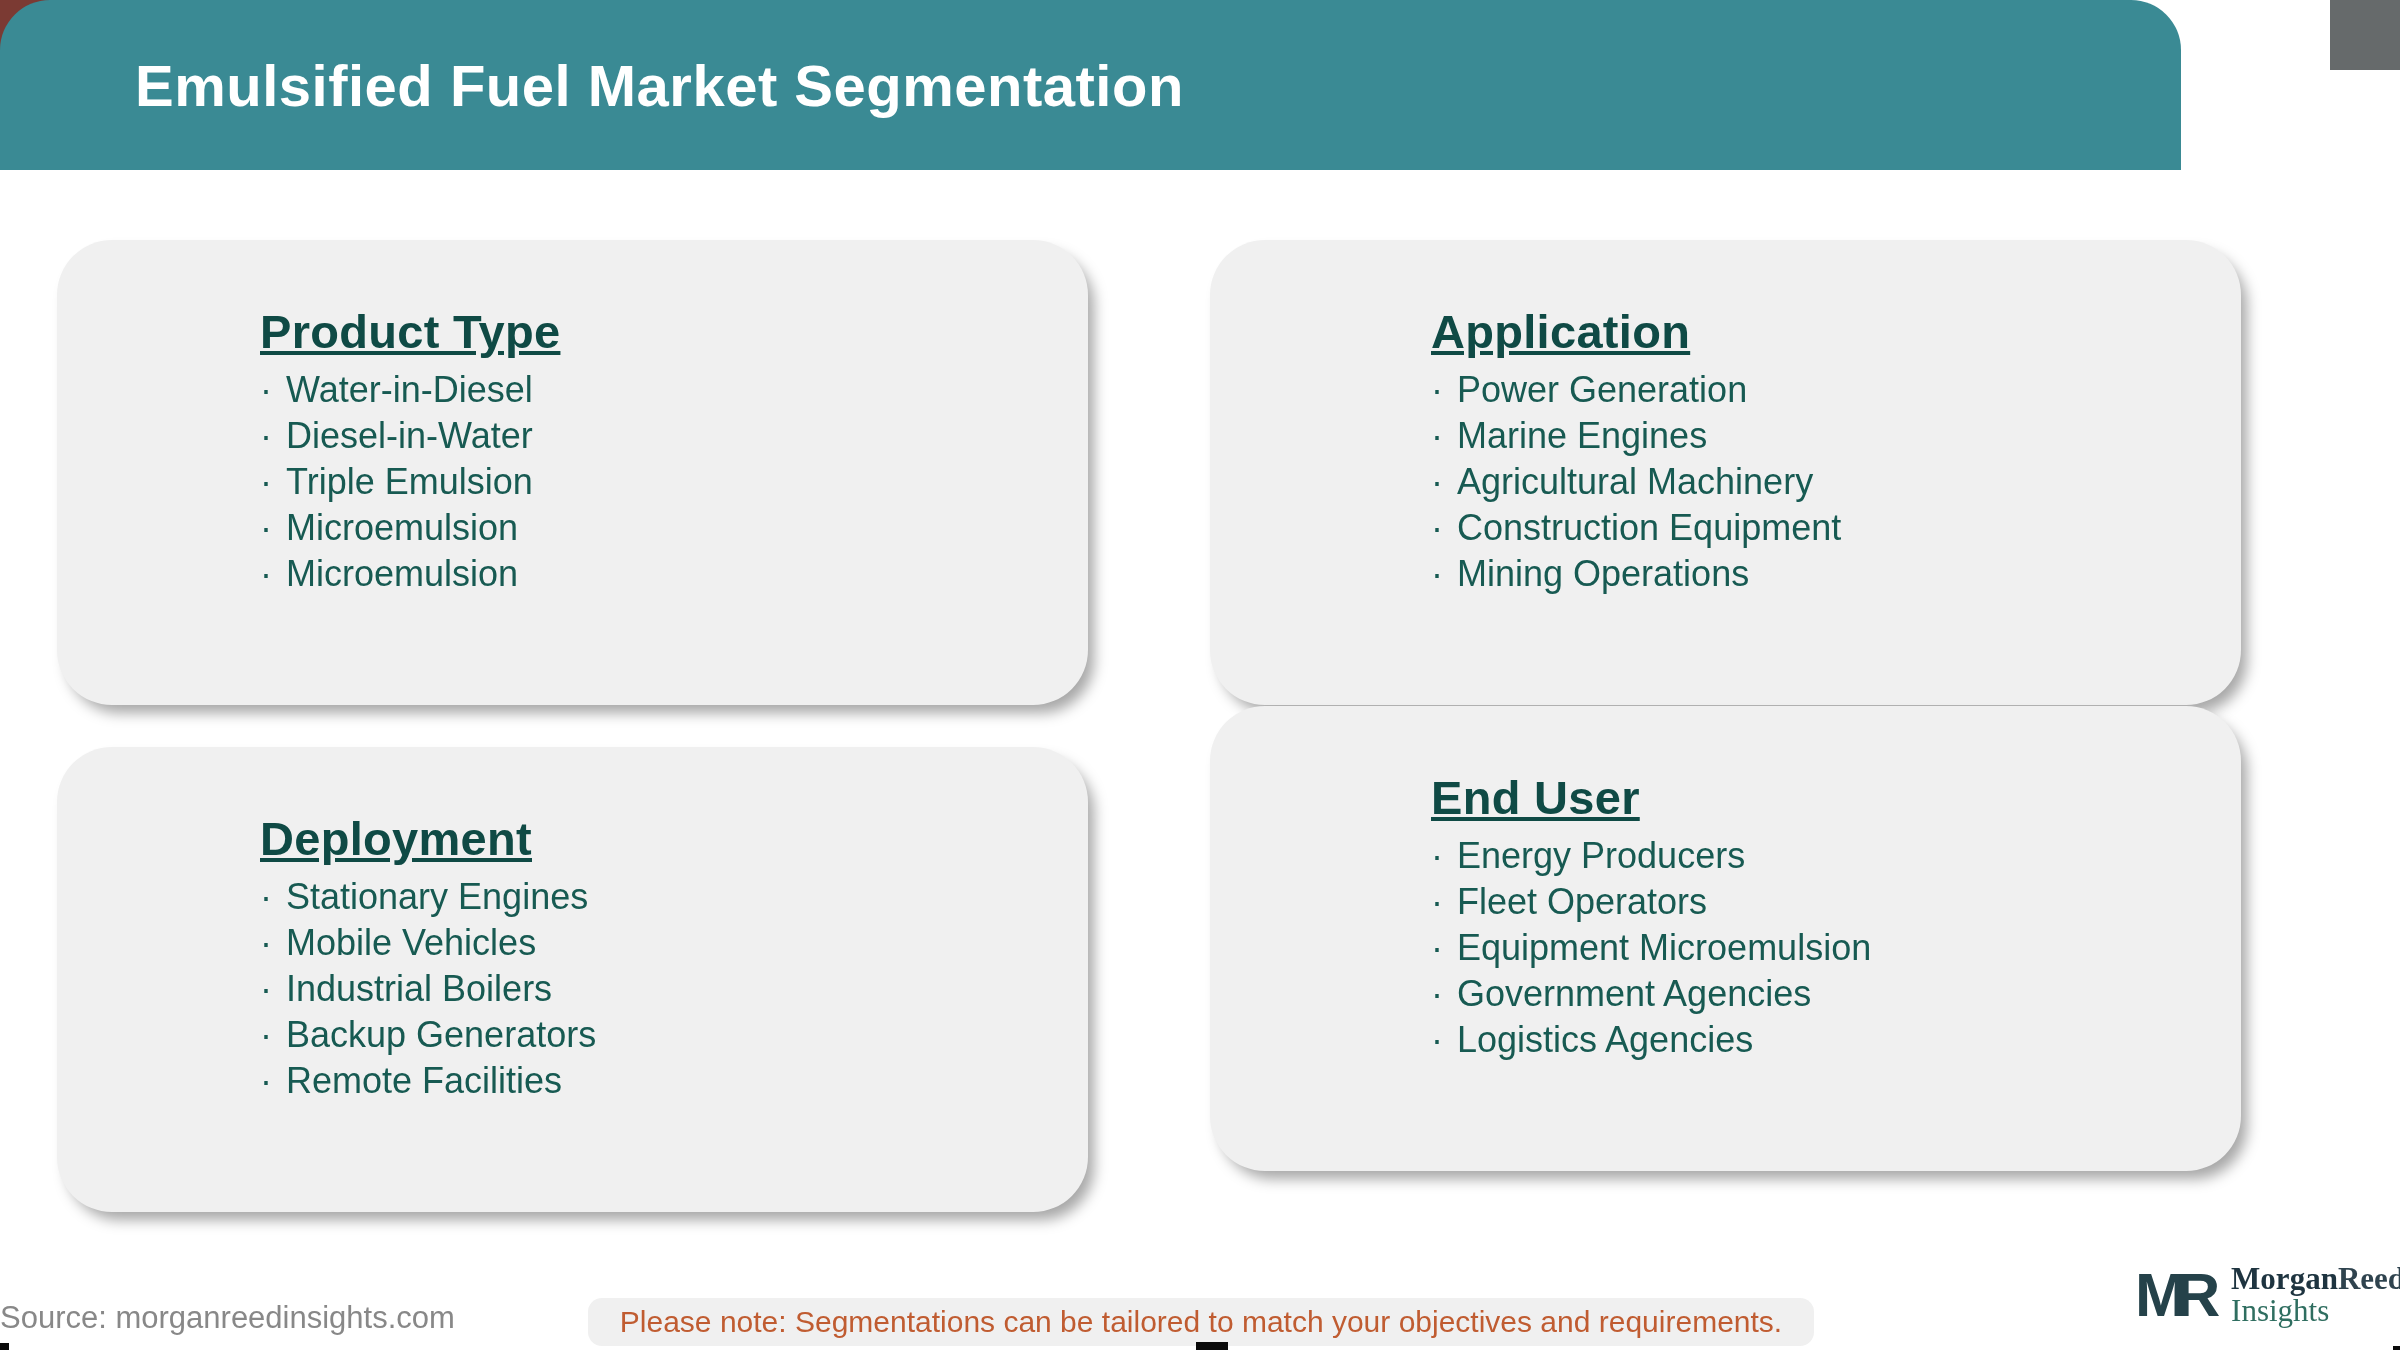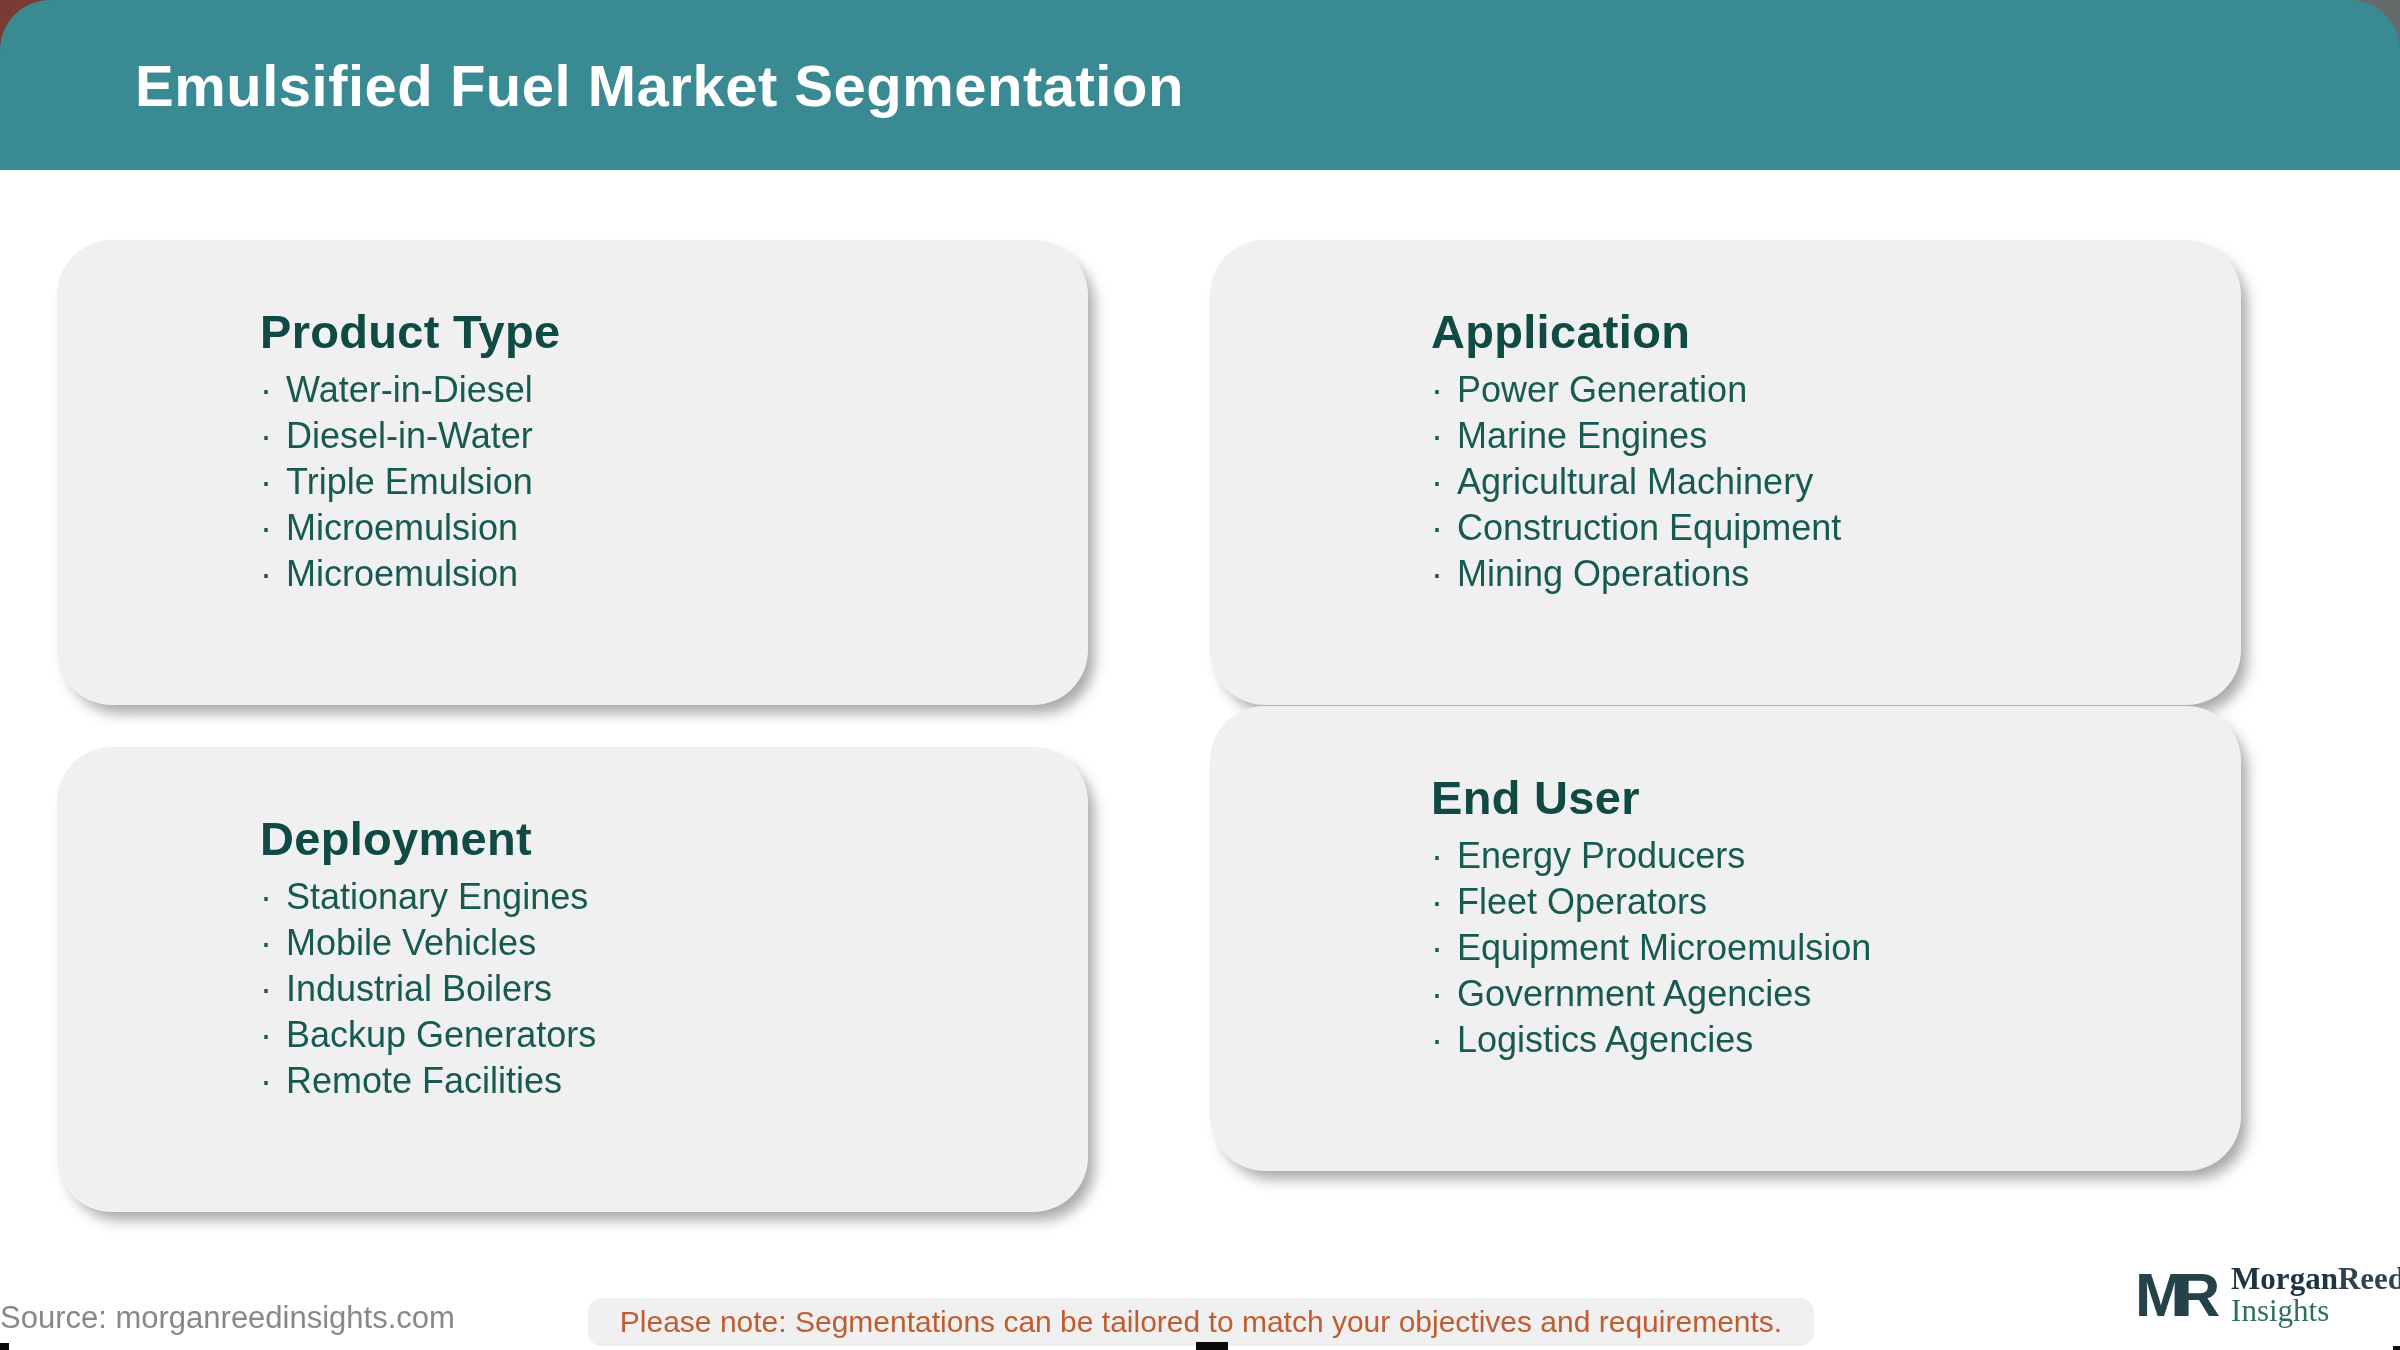--- a/index.html
+++ b/index.html
@@ -12,21 +12,21 @@
   }
   .page { position: absolute; inset: 0; }
 
   
   .corner { position: absolute; top: 0; width: 70px; height: 70px; z-index: 1; }
   .corner-left  { left: 0;  background: var(--corner-left, #7b3a33); }
   .corner-right { right: 0; background: var(--corner-right, #666a6b); }
 
   .header {
     position: absolute; left: 0; top: 0;
-    width: 2400px; height: 170px;
+    width: 2181px; height: 170px;
     background: var(--header-teal, #3a8a94);
     border-radius: 50px 50px 0 0;
     display: flex; align-items: center;
     z-index: 2;
   }
   .header h1 {
     margin: 0 0 0 135px;
     color: var(--title-white, #ffffff);
     font-size: 58px; font-weight: bold; letter-spacing: 0.5px;
   }
@@ -45,20 +45,21 @@
   .pos-3 { left: 1210px; top: 706px; }
 
   .card-inner { padding: 64px 50px 0 203px; }
   .col2 .card-inner { padding-left: 221px; }
 
   .card h2 {
     margin: 0 0 8px 0;
     font-size: 47px; font-weight: bold;
     color: var(--heading-text, #0f4a45);
     letter-spacing: 0.3px;
+    text-decoration: underline;
   }
   .card ul {
     list-style: none; margin: 0; padding: 0;
     font-size: 36px;
     color: var(--item-text, #175a52);
   }
   .card li { display: flex; align-items: baseline; line-height: 46px; }
   .bullet { margin-right: 14px; font-size: 36px; }
 
   .note {

